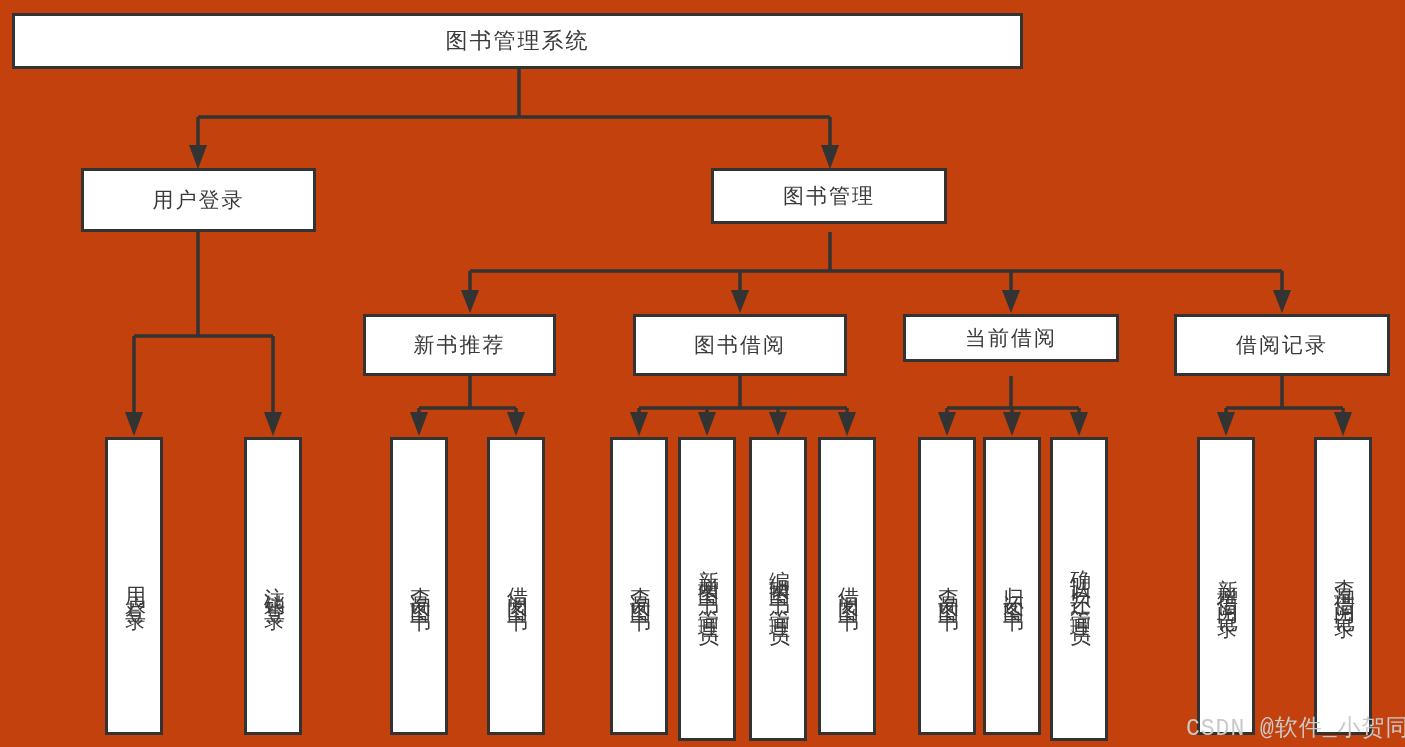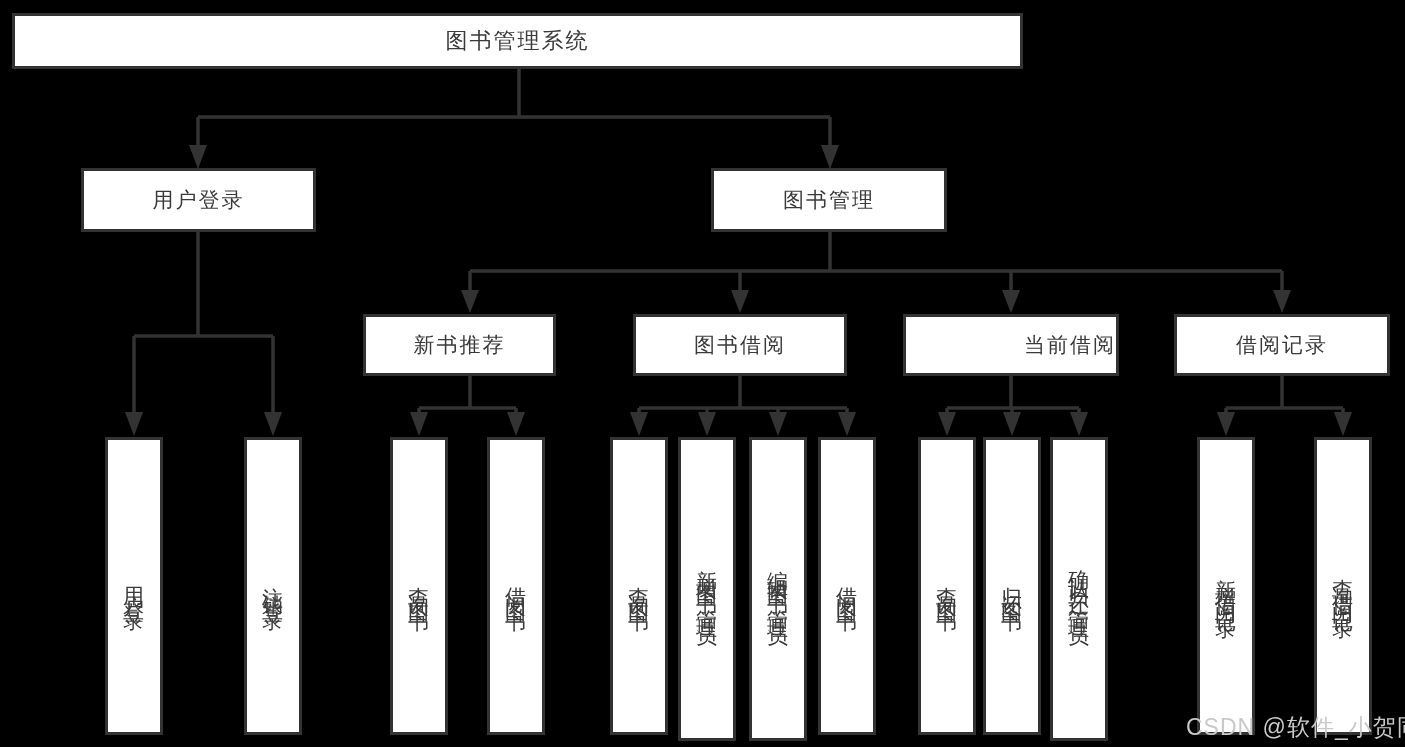--- a/index.html
+++ b/index.html
@@ -4,23 +4,23 @@
 <style>
   html, body {
     margin: 0;
     padding: 0;
     background: #ffffff;
   }
   #canvas {
     position: relative;
     width: 1405px;
     height: 747px;
-    background: #000000;
+    background: #c2410c;
     overflow: hidden;
-    font-family: Liberation Sans, sans-serif;
+    font-family: Liberation Mono, monospace;
   }
   #connectors {
     position: absolute;
     left: 0;
     top: 0;
     width: 1405px;
     height: 747px;
   }
   #connectors path {
     stroke: #333333;
@@ -116,31 +116,31 @@
     <polygon points="1334,412 1352,412 1343,436"></polygon>
   </svg>
 
   <div class="hnode root" style="left:12px; top:13px; width:1011px; height:56px;">
     <span>图书管理系统</span>
   </div>
 
   <div class="hnode" style="left:81px; top:168px; width:235px; height:64px;">
     <span>用户登录</span>
   </div>
-  <div class="hnode" style="left:711px; top:168px; width:236px; height:64px;">
+  <div class="hnode" style="left:711px; top:168px; width:236px; height:56px;">
     <span>图书管理</span>
   </div>
 
   <div class="hnode" style="left:363px; top:314px; width:193px; height:62px;">
     <span>新书推荐</span>
   </div>
   <div class="hnode" style="left:633px; top:314px; width:214px; height:62px;">
     <span>图书借阅</span>
   </div>
-  <div class="hnode" style="left:903px; top:314px; width:216px; height:62px;justify-content:flex-end;">
+  <div class="hnode" style="left:903px; top:314px; width:216px; height:48px;">
     <span>当前借阅</span>
   </div>
   <div class="hnode" style="left:1174px; top:314px; width:216px; height:62px;">
     <span>借阅记录</span>
   </div>
 
   <div class="vnode" style="left:105px; top:437px; width:58px; height:298px;">
     <span class="vtext">用户登录</span>
   </div>
   <div class="vnode" style="left:244px; top:437px; width:58px; height:298px;">

